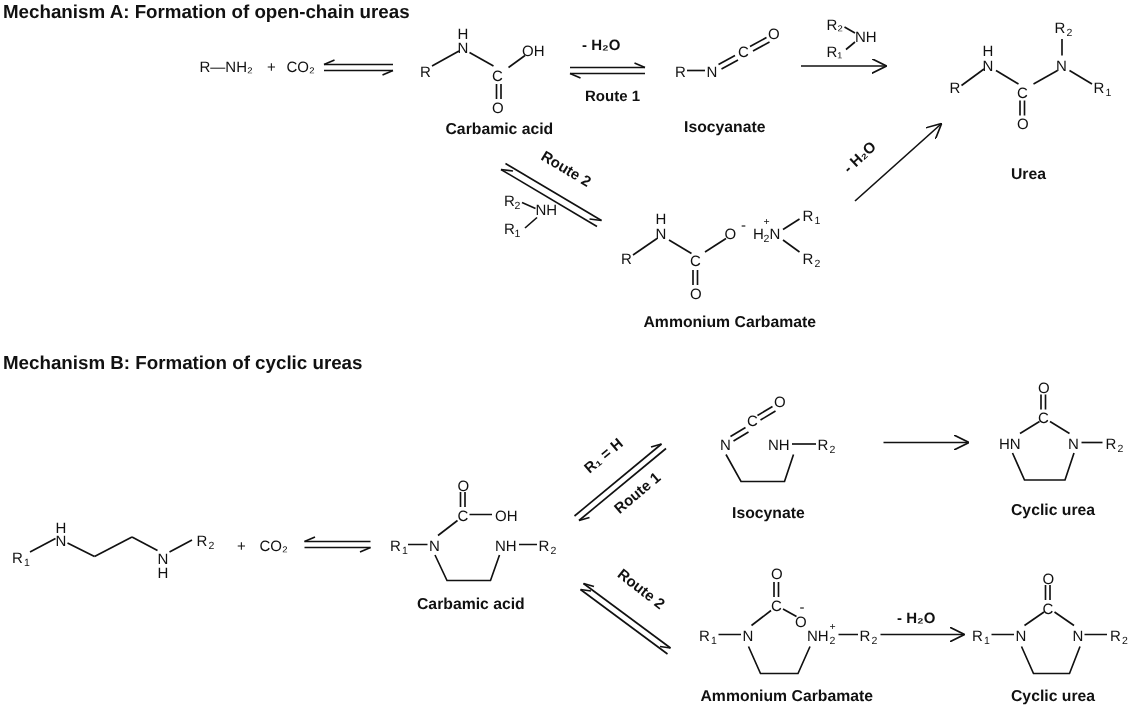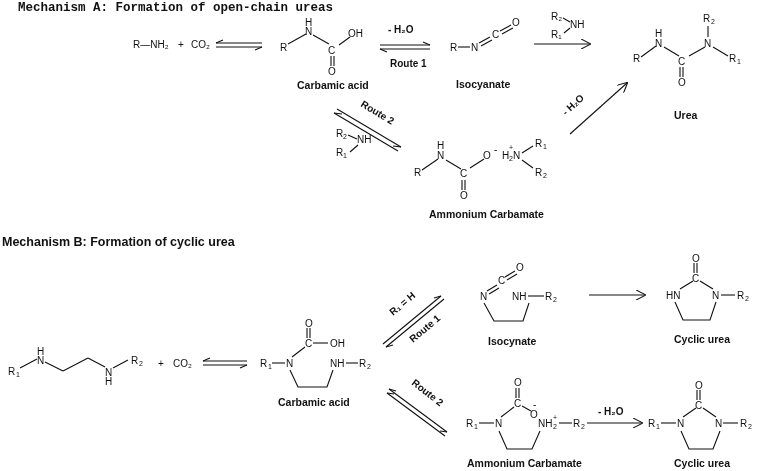--- a/index.html
+++ b/index.html
@@ -9,22 +9,22 @@
   svg text { font-family: "Liberation Sans", sans-serif; fill: #111; }
   .a { font-size: 10px; }
   .sub { font-size: 7px; }
   .lbl { font-size: 10.5px; font-weight: bold; }
   .cond { font-size: 10px; font-weight: bold; }
   line, polyline, path { stroke: #111; stroke-width: 1.1; fill: none; }
 </style>
 </head>
 <body>
 
-<div class="title" style="left:18px;top:1px;font-family:Liberation Mono, monospace;">Mechanism A: Formation of open-chain ureas</div>
-<div class="title" style="left:2px;top:235px;">Mechanism B: Formation of cyclic urea</div>
+<div class="title" style="left:2px;top:1px;">Mechanism A: Formation of open-chain ureas</div>
+<div class="title" style="left:2px;top:235px;">Mechanism B: Formation of cyclic ureas</div>
 
 <svg width="760" height="471" viewBox="0 0 760 471">
   <defs>
     <marker id="open" viewBox="0 0 10 10" refX="9" refY="5" markerWidth="10" markerHeight="10" orient="auto" markerUnits="userSpaceOnUse">
       <polyline points="0,0 10,5 0,10" style="stroke:#111;stroke-width:1.1;fill:none"></polyline>
     </marker>
   </defs>
 
   <g>
     <text class="a" x="133" y="48">R—NH₂</text>

